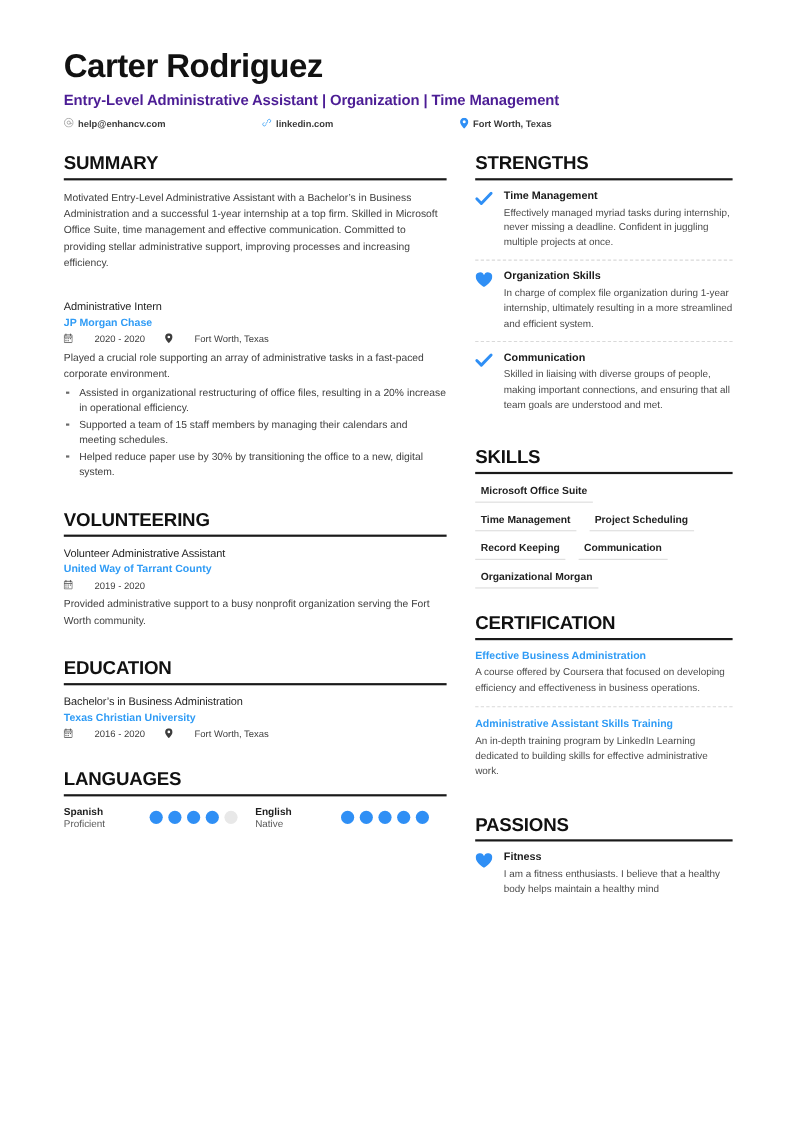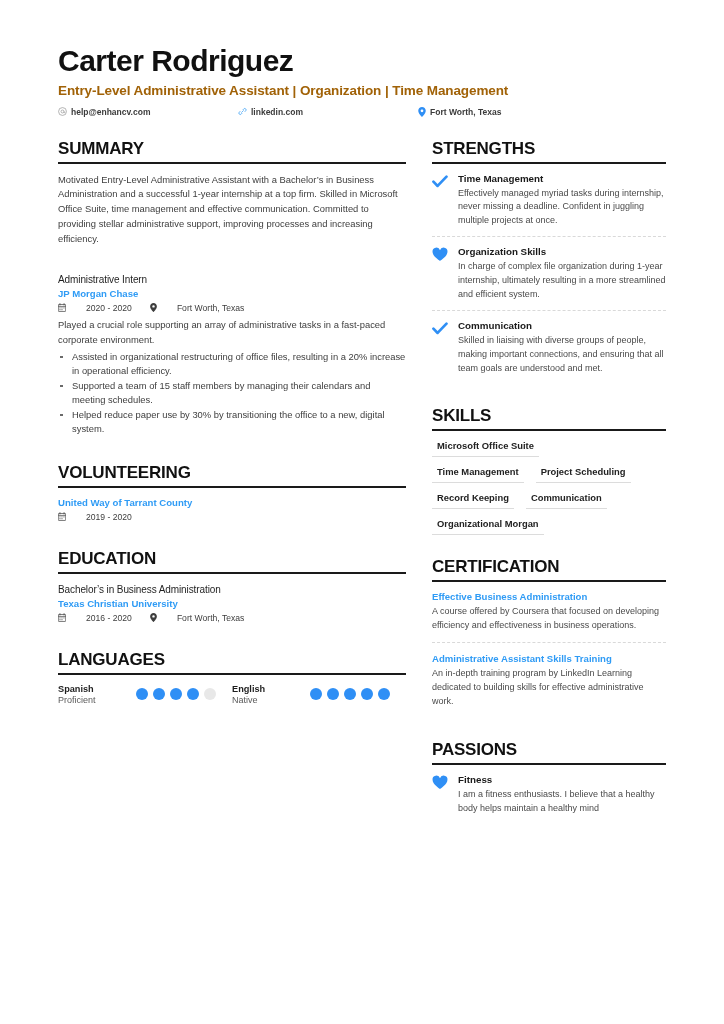--- a/index.html
+++ b/index.html
@@ -29,21 +29,21 @@
   .hdr-name {
     font-size: 30px;
     font-weight: 700;
     letter-spacing: -0.5px;
     color: #111111;
     line-height: 1.15;
   }
   .hdr-title {
     font-size: 13.5px;
     font-weight: 700;
-    color: #a16207;
+    color: #4c1d95;
     margin-top: 4px;
     letter-spacing: -0.1px;
   }
   .hdr-contacts {
     display: flex;
     align-items: center;
     margin-top: 9px;
     font-size: 8.5px;
     color: #3b3b3b;
     font-weight: 600;
@@ -322,40 +322,42 @@
             <li>Supported a team of 15 staff members by managing their calendars and meeting schedules.</li>
             <li>Helped reduce paper use by 30% by transitioning the office to a new, digital system.</li>
           </ul>
         </div>
       </div>
 
       <div class="sec sec-spacer-lg">
         <div class="sec-h">VOLUNTEERING</div>
 
         <div class="entry">
+          <div class="entry-title">Volunteer Administrative Assistant</div>
           <div class="entry-org">United Way of Tarrant County</div>
 
           <div class="entry-meta">
             <span class="meta-item">
               <span>
                 <svg width="8" height="9" viewBox="0 0 14 15">
                     <rect x="0.6" y="2.2" width="12.8" height="12.2" rx="1" fill="none" stroke="#3d3d3d" stroke-width="1.2"></rect>
                     <path d="M0.6 5.6h12.8" stroke="#3d3d3d" stroke-width="1.2"></path>
                     <path d="M3.4 0.6v2.6M10.6 0.6v2.6" stroke="#3d3d3d" stroke-width="1.2" stroke-linecap="round"></path>
                     <rect x="2.6" y="7.4" width="1.7" height="1.6" fill="#3d3d3d"></rect>
                     <rect x="6.1" y="7.4" width="1.7" height="1.6" fill="#3d3d3d"></rect>
                     <rect x="9.6" y="7.4" width="1.7" height="1.6" fill="#3d3d3d"></rect>
                     <rect x="2.6" y="10.6" width="1.7" height="1.6" fill="#3d3d3d"></rect>
                     <rect x="6.1" y="10.6" width="1.7" height="1.6" fill="#3d3d3d"></rect>
                   </svg>
               </span>
               <span>2019 - 2020</span>
             </span>
           </div>
 
+          <div class="body-txt">Provided administrative support to a busy nonprofit organization serving the Fort Worth community.</div>
         </div>
       </div>
 
       <div class="sec sec-spacer-lg">
         <div class="sec-h">EDUCATION</div>
 
         <div class="entry">
           <div class="entry-title">Bachelor’s in Business Administration</div>
           <div class="entry-org">Texas Christian University</div>
 

